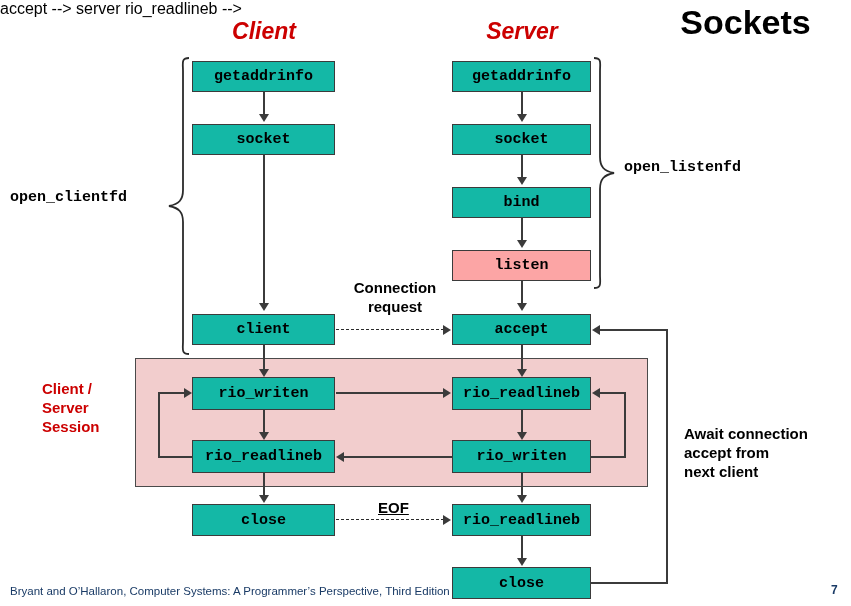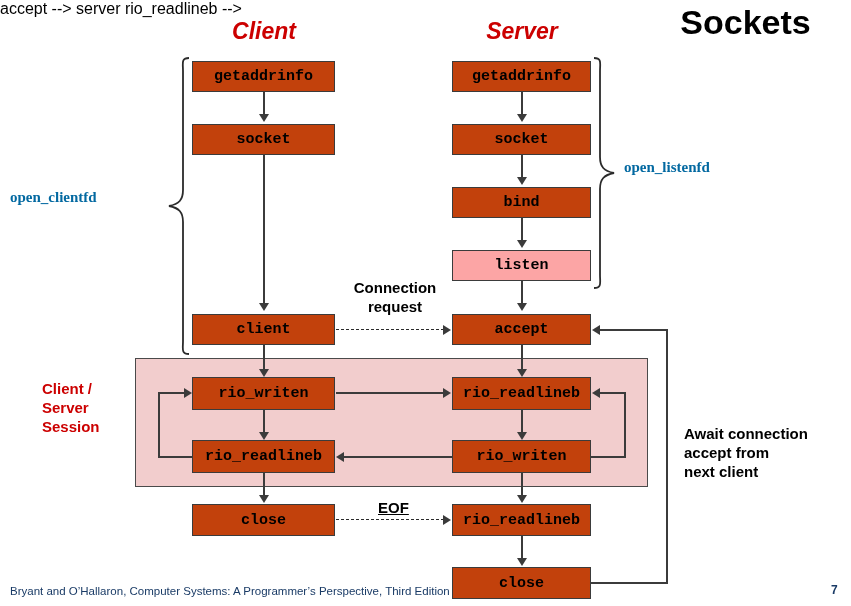--- a/index.html
+++ b/index.html
@@ -32,24 +32,24 @@
     font-family: "Liberation Sans", sans-serif;
     font-weight: bold;
     font-size: 34px;
     line-height: 40px;
     color: #000000;
     text-align: center;
     white-space: nowrap;
   }
   .mono-label {
     position: absolute;
-    font-family: Liberation Serif, serif;
+    font-family: Liberation Mono, monospace;
     font-weight: bold;
     font-size: 15px;
-    color: #0369a1;
+    color: #000000;
     white-space: nowrap;
   }
   .note {
     position: absolute;
     font-family: "Liberation Sans", sans-serif;
     font-weight: bold;
     font-size: 15px;
     line-height: 19px;
     color: #000000;
   }
@@ -72,21 +72,21 @@
     font-weight: bold;
     font-size: 12px;
     color: #1a3b66;
   }
 
   
   .node {
     position: absolute;
     box-sizing: border-box;
     border: 1.6px solid #3b3b3b;
-    background: #c2410c;
+    background: #14b8a6;
     font-family: "Liberation Mono", "DejaVu Sans Mono", monospace;
     font-weight: bold;
     font-size: 15px;
     color: #000000;
     display: flex;
     align-items: center;
     justify-content: center;
     letter-spacing: 0px;
     white-space: nowrap;
     z-index: 5;

